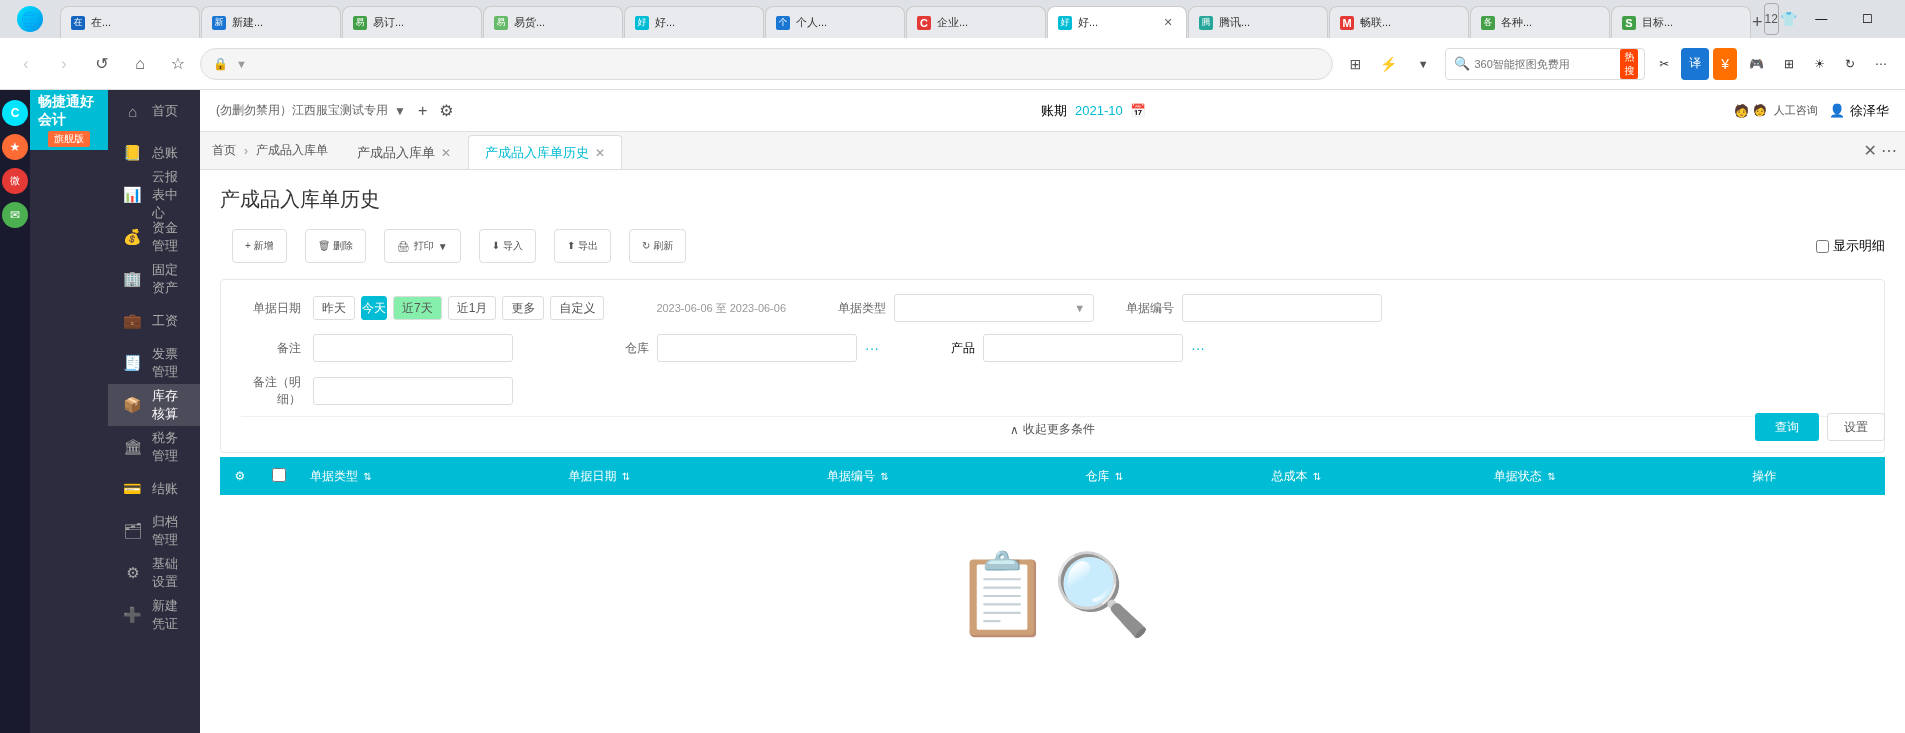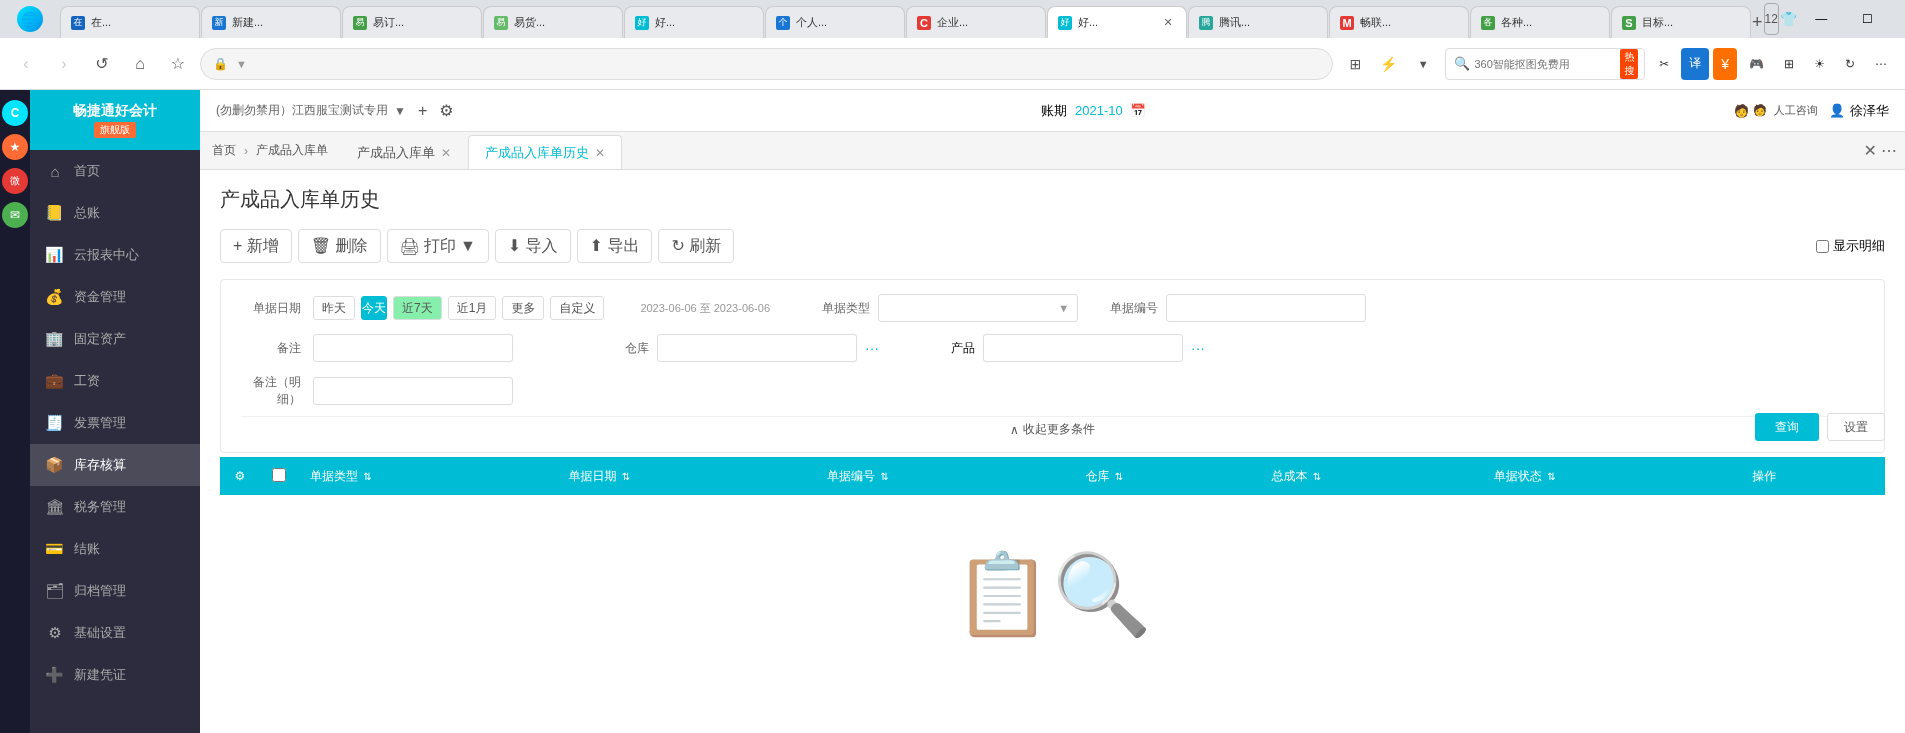--- a/index.html
+++ b/index.html
@@ -34,42 +34,42 @@
     .hot-tag { background: #ff4500; color: #fff; font-size: 10px; padding: 1px 4px; border-radius: 2px; }
 
     
     .main-layout { display: flex; flex: 1; overflow: hidden; }
 
     
     .sidebar-icons { width: 30px; background: #1a1a2e; display: flex; flex-direction: column; align-items: center; padding-top: 10px; gap: 8px; flex-shrink: 0; }
     .sidebar-icon-item { width: 26px; height: 26px; border-radius: 50%; display: flex; align-items: center; justify-content: center; cursor: pointer; font-size: 14px; }
 
     
-    .app-sidebar { width: 170px; background: #2c2c3e; display: flex; flex-direction: column; flex-shrink: 0; }
+    .app-sidebar { width: 170px; background: #2c2c3e; display: flex; flex-direction: row; flex-shrink: 0; }
     .app-logo { height: 60px; background: #00bcd4; display: flex; flex-direction: column; align-items: center; justify-content: center; color: #fff; font-size: 12px; padding: 8px; }
     .app-logo-title { font-size: 14px; font-weight: bold; }
     .app-logo-sub { font-size: 10px; background: #ff6b35; padding: 1px 6px; border-radius: 2px; margin-top: 2px; }
     .nav-item { height: 42px; display: flex; align-items: center; padding: 0 16px; gap: 10px; color: #aaa; cursor: pointer; font-size: 13px; }
     .nav-item.active { background: rgba(255,255,255,0.15); color: #fff; }
     .nav-icon { width: 18px; height: 18px; display: flex; align-items: center; justify-content: center; font-size: 15px; flex-shrink: 0; }
 
     
     .content-area { flex: 1; background: #fff; display: flex; flex-direction: column; overflow: hidden; }
 
     
     .content-top-bar { height: 42px; background: #fff; border-bottom: 1px solid #e0e0e0; display: flex; align-items: center; padding: 0 16px; gap: 12px; flex-shrink: 0; }
     .company-selector { display: flex; align-items: center; gap: 6px; font-size: 12px; color: #666; cursor: pointer; }
     .page-tab { height: 34px; padding: 0 16px; display: flex; align-items: center; gap: 6px; font-size: 13px; color: #555; cursor: pointer; border: 1px solid transparent; border-bottom: none; background: transparent; }
     .page-tab.active { background: #fff; border-color: #ddd; border-radius: 4px 4px 0 0; color: #00bcd4; }
     .page-tab-close { font-size: 12px; color: #999; cursor: pointer; }
 
     
     .page-content { flex: 1; padding: 16px 20px; overflow-y: auto; background: #fff; position: relative; }
     .page-title { font-size: 20px; color: #333; font-weight: 500; margin-bottom: 16px; }
-    .toolbar-action-btn { height: 28px; padding: 16px 12px; border: 1px solid #ddd; border-radius: 4px; background: #fff; font-size: 16px; cursor: pointer; display: flex; align-items: center; gap: 4px; color: #555; }
+    .toolbar-action-btn { height: 28px; padding: 16px 12px; border: 1px solid #ddd; border-radius: 4px; background: #fff; font-size: 10px; cursor: pointer; display: flex; align-items: center; gap: 4px; color: #555; margin-left: 12px; }
 
     
     .data-table { width: 100%; border-collapse: collapse; }
     .table-header { background: #00bcd4; }
     .table-header th { height: 38px; padding: 0 12px; font-size: 12px; color: #fff; font-weight: 500; text-align: left; white-space: nowrap; }
     .table-header th:first-child { width: 40px; text-align: center; }
     .table-header th .sort-icon { font-size: 10px; margin-left: 2px; }
     .th-settings { width: 40px; text-align: center; }
     .th-checkbox { width: 36px; }
     .empty-area { height: 200px; display: flex; flex-direction: column; align-items: center; justify-content: center; gap: 12px; }
@@ -339,21 +339,21 @@
           <div style="display:flex;align-items:center;gap:12px;margin-bottom:12px;">
             <span style="width:60px;text-align:right;font-size:12px;color:#666;flex-shrink:0;">单据日期</span>
             <div style="display:flex;align-items:center;gap:6px;">
               <button style="height:24px;padding:0 8px;border:1px solid #ddd;border-radius:3px;background:#fff;font-size:12px;cursor:pointer;color:#555;">昨天</button>
               <button style="height:24px;padding:0 0;border:1px solid #00bcd4;border-radius:3px;background:#00bcd4;font-size:12px;cursor:pointer;color:#fff;">今天</button>
               <button style="height:24px;padding:0 8px;border:1px solid #ddd;border-radius:3px;background:#86efac;font-size:12px;cursor:pointer;color:#555;">近7天</button>
               <button style="height:24px;padding:0 8px;border:1px solid #ddd;border-radius:3px;background:#fff;font-size:12px;cursor:pointer;color:#555;">近1月</button>
               <button style="height:24px;padding:0 8px;border:1px solid #ddd;border-radius:3px;background:#fff;font-size:12px;cursor:pointer;color:#555;">更多</button>
               <button style="height:24px;padding:0 8px;border:1px solid #ddd;border-radius:3px;background:#fff;font-size:12px;cursor:pointer;color:#555;">自定义</button>
             </div>
-            <div style="margin-left:24px;display:flex;align-items:center;gap:8px;">
+            <div style="margin-left:40px;display:flex;align-items:center;gap:8px;">
               <span style="font-size:11px;color:#999;">2023-06-06 至 2023-06-06</span>
             </div>
 
             <div style="display:flex;align-items:center;gap:8px;margin-left:40px;">
               <span style="font-size:12px;color:#666;">单据类型</span>
               <div style="width:200px;height:28px;border:1px solid #ddd;border-radius:3px;display:flex;align-items:center;padding:0 8px;cursor:pointer;position:relative;">
                 <span style="flex:1;font-size:12px;"></span>
                 <span style="color:#999;font-size:11px;">▼</span>
               </div>
             </div>

